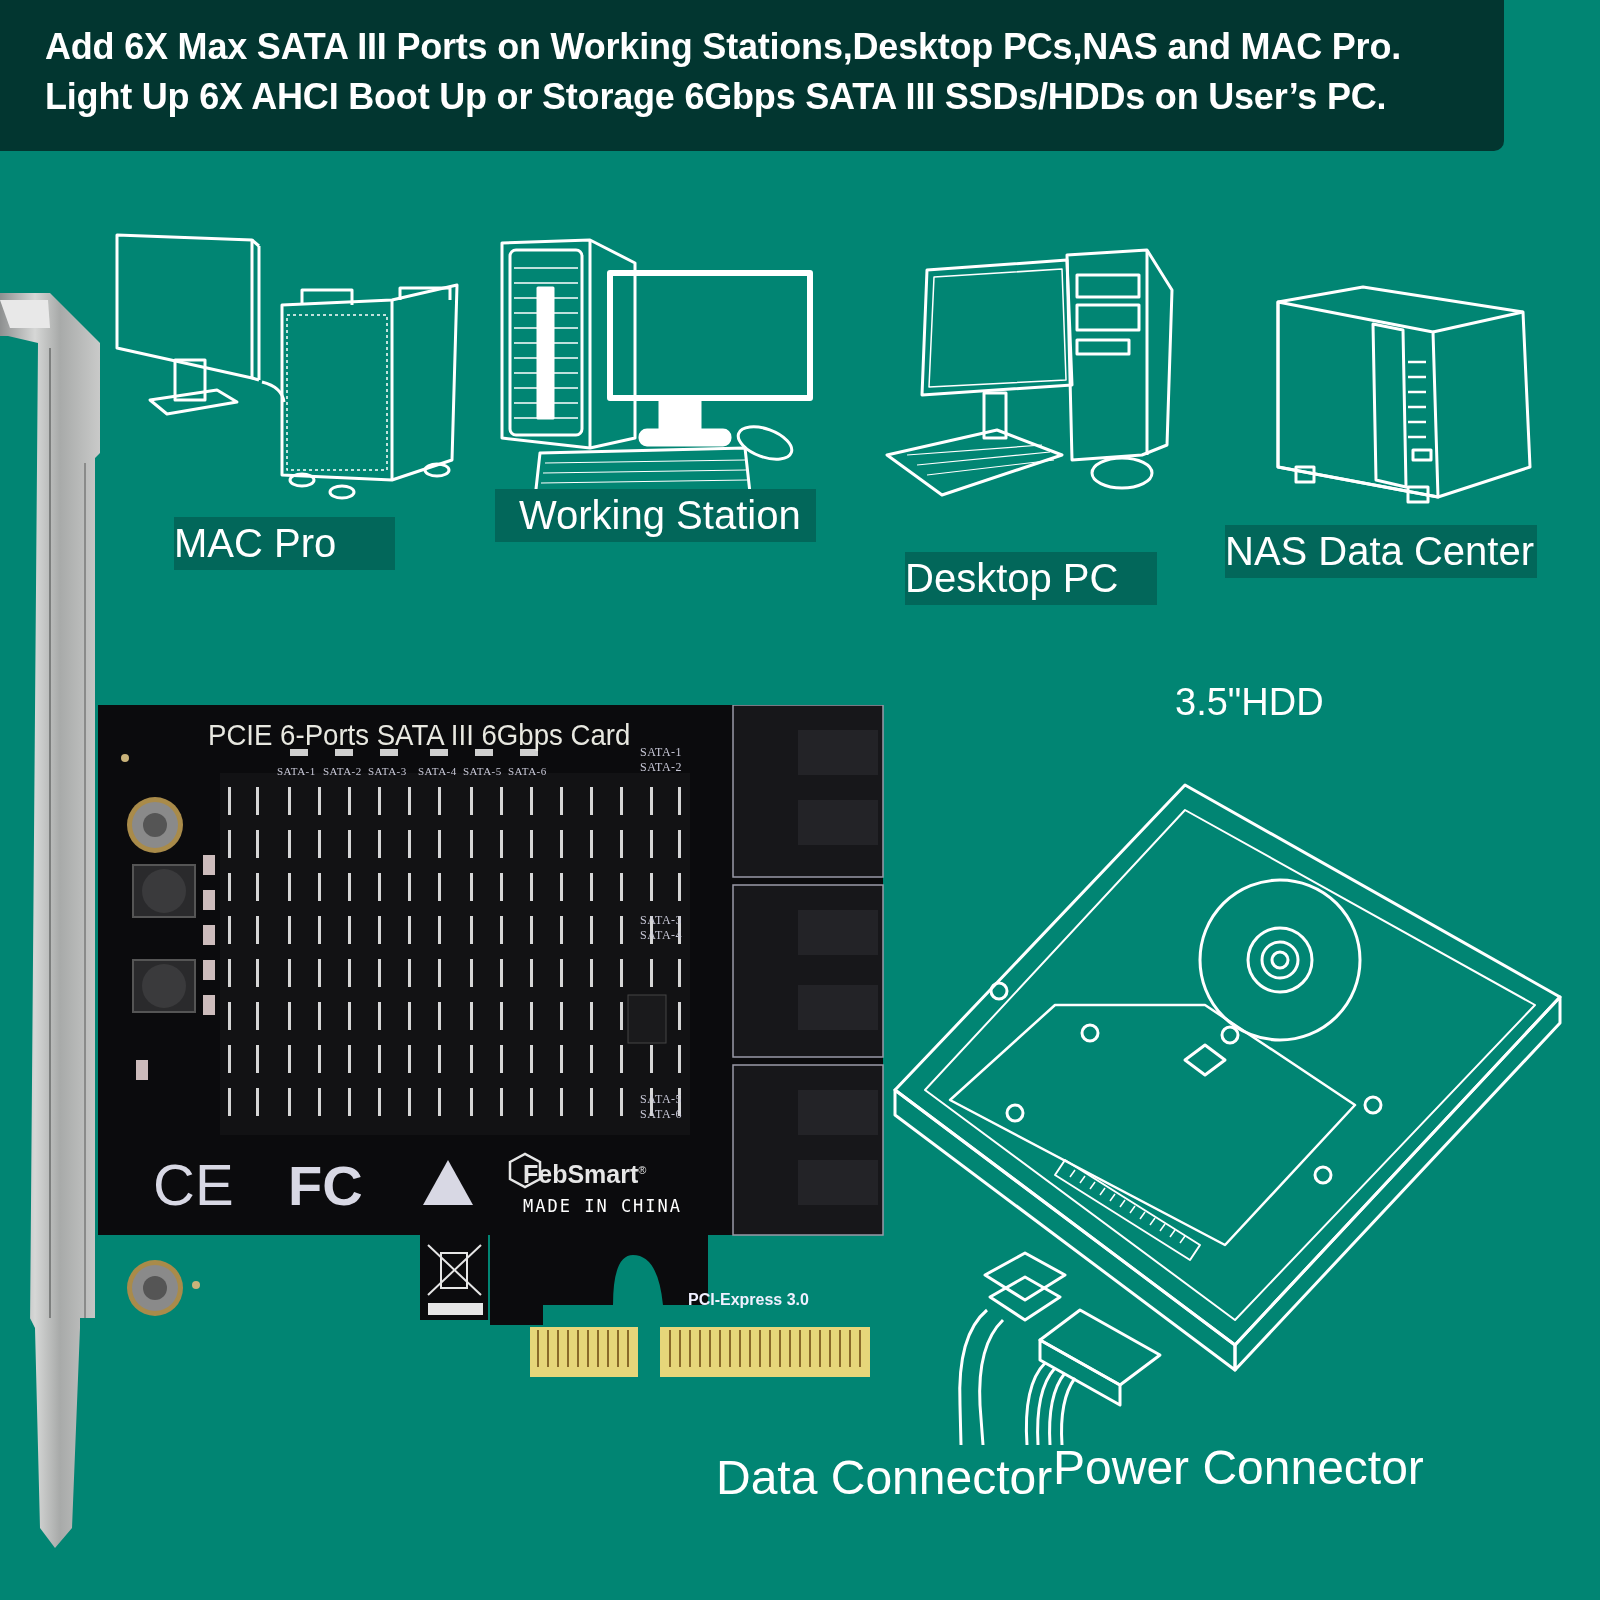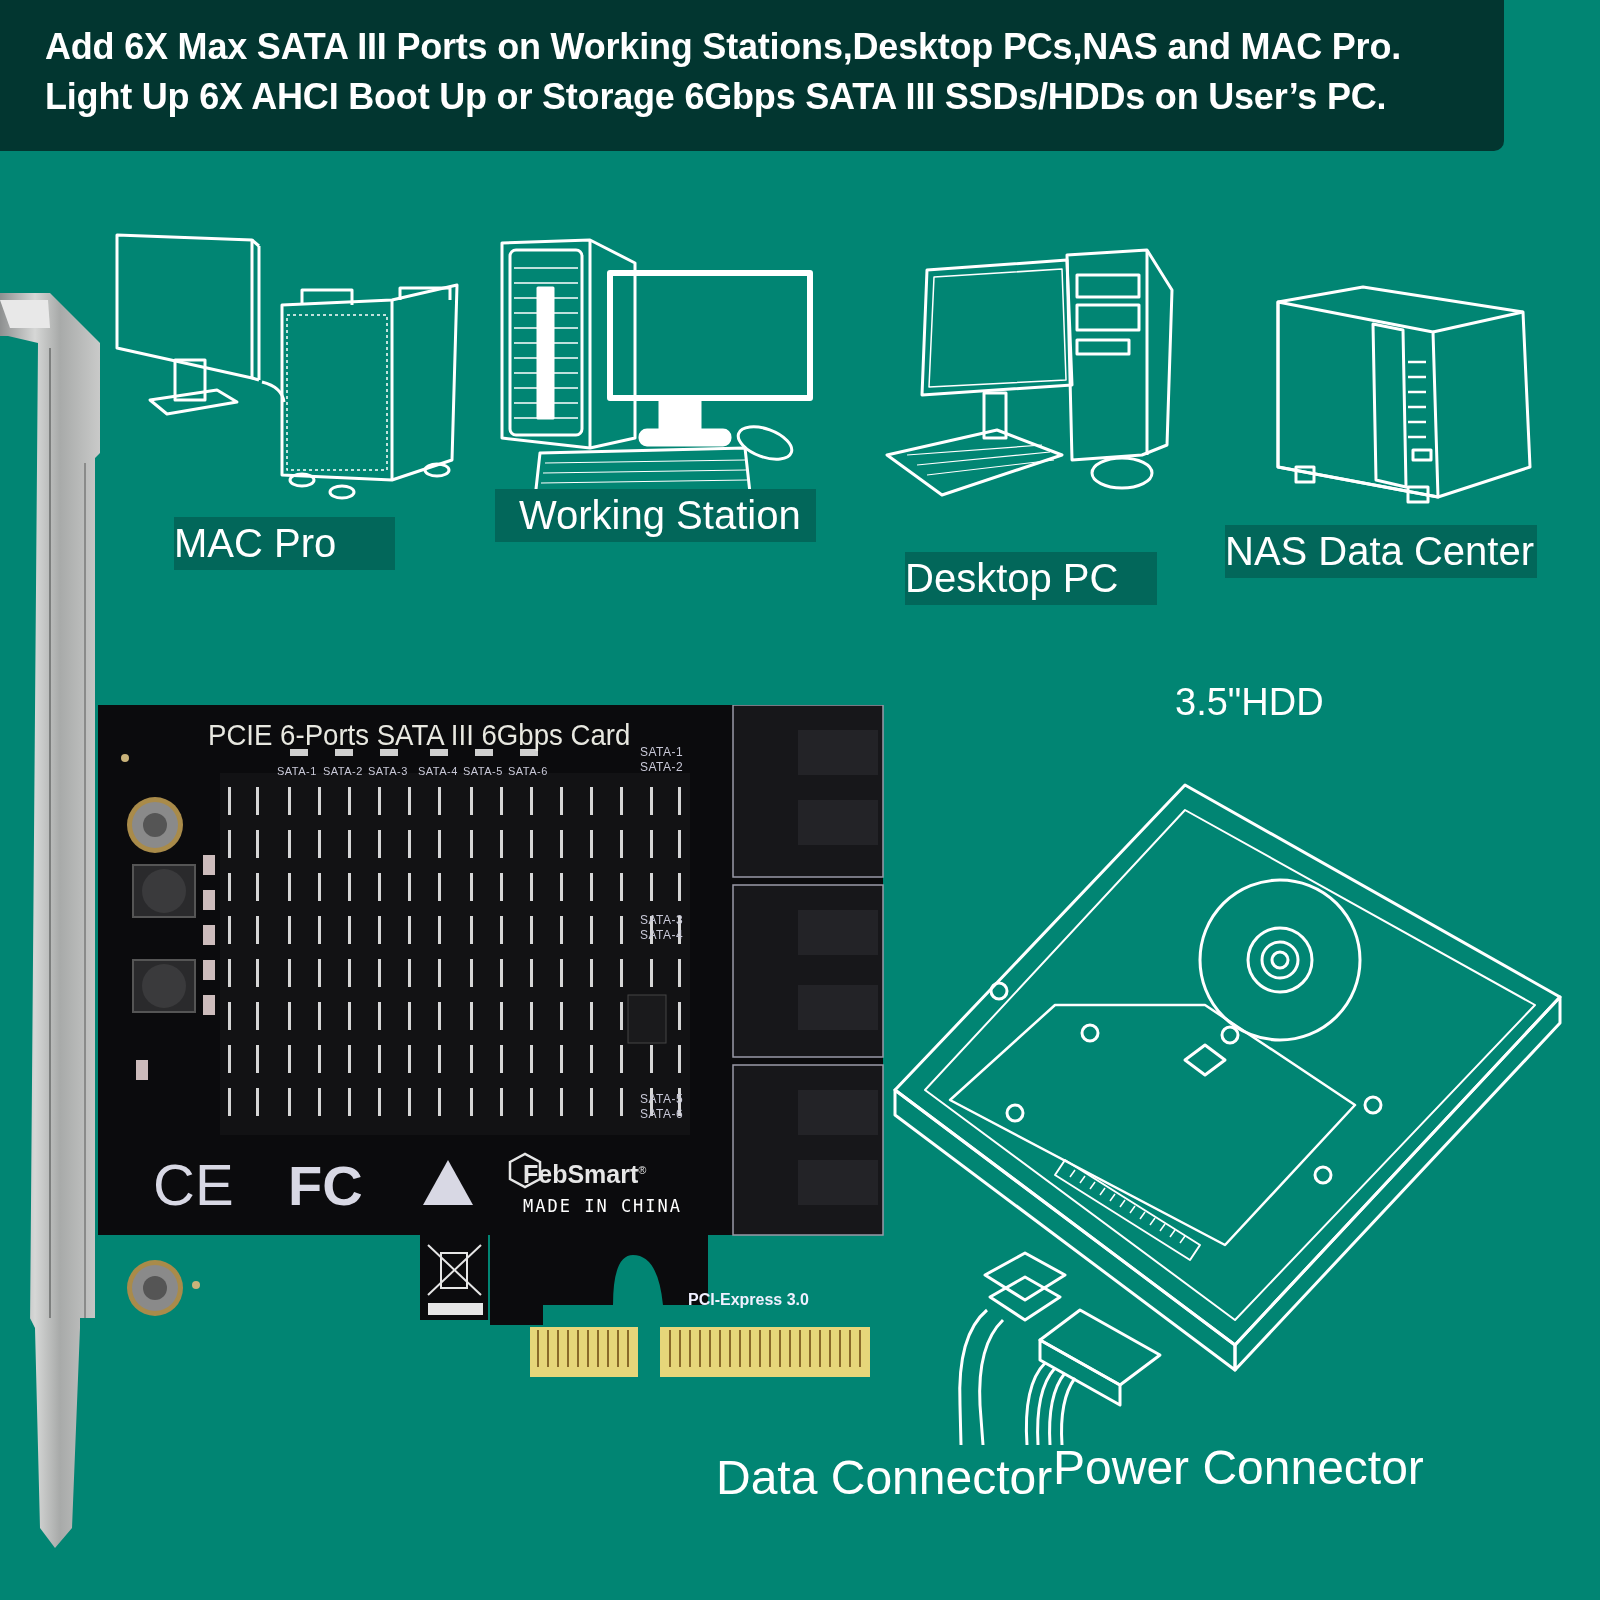--- a/index.html
+++ b/index.html
@@ -12,21 +12,21 @@
   .banner-line.l2 { top: 76px; }
 
   .device { position: absolute; }
   .device svg { width: 100%; height: 100%; overflow: visible; }
   .device-label { position: absolute; background: #02675a; color: #fff; font-size: 40px; height: 53px; line-height: 53px; white-space: nowrap; }
 
   .bracket { position: absolute; left: 0; top: 288px; width: 110px; height: 1262px; }
 
   .card { position: absolute; left: 98px; top: 705px; width: 800px; height: 700px; }
   .card-title { position: absolute; left: 110px; top: 13px; color: #e8e8e0; font-size: 30px; transform: scaleX(0.92); transform-origin: left; white-space: nowrap; }
-  .silk { position: absolute; color: #c9c9d8; font-family: Liberation Sans, sans-serif; font-size: 11px; letter-spacing: 0.5px; white-space: nowrap; }
+  .silk { position: absolute; color: #c9c9d8; font-family: Liberation Serif, serif; font-size: 11px; letter-spacing: 0.5px; white-space: nowrap; }
   .silk.v { font-size: 12px; line-height: 15px; }
   .brand { position: absolute; left: 425px; top: 455px; color: #e6e6e6; font-size: 25px; font-weight: bold; white-space: nowrap; }
   .made { position: absolute; left: 425px; top: 491px; color: #ffffff; font-family: "DejaVu Sans Mono", monospace; font-size: 17px; letter-spacing: 2px; white-space: nowrap; }
   .pcie-label { position: absolute; left: 590px; top: 586px; color: #f0f0ff; font-size: 16px; font-weight: bold; white-space: nowrap; }
 
   .hdd-title { position: absolute; left: 1175px; top: 681px; color: #fff; font-size: 38px; white-space: nowrap; }
   .conn-label { position: absolute; color: #fff; font-size: 48px; white-space: nowrap; }
 </style>
 </head>
 <body>

